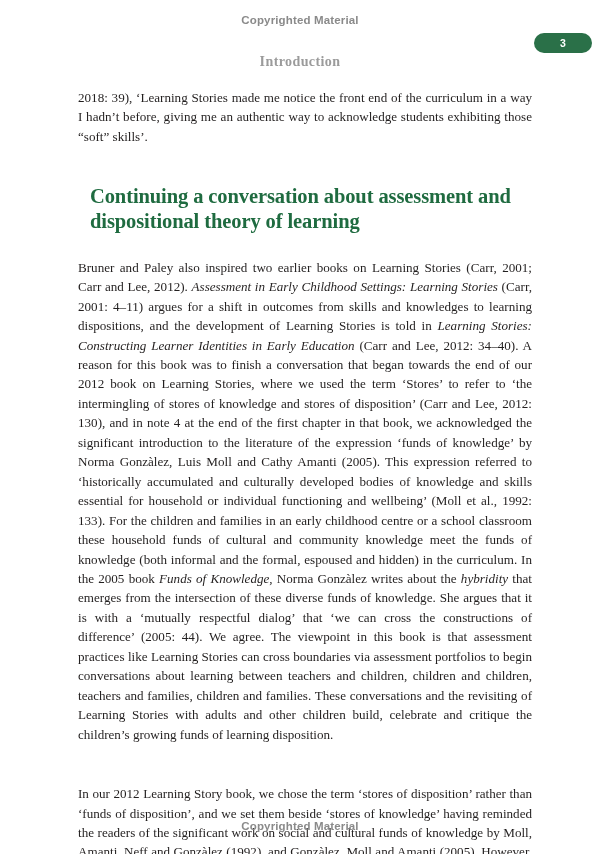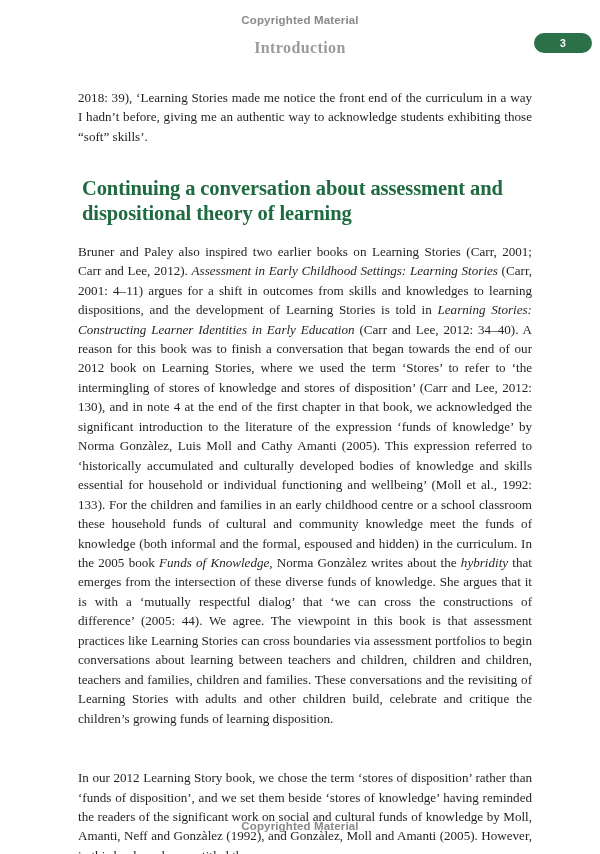--- a/index.html
+++ b/index.html
@@ -36,25 +36,25 @@
     color: #8a8a8a;
     white-space: nowrap;
   }
   .watermark-top { top: 14px; }
   .watermark-bottom { top: 820px; }
 
   
   .running-head {
     position: absolute;
     left: 0;
-    top: 39px;
+    top: 54px;
     width: 600px;
     text-align: center;
     font-family: "Liberation Serif", serif;
-    font-size: 16px;
+    font-size: 14px;
     font-weight: 700;
     letter-spacing: 0.4px;
     color: #9b9b9b;
     white-space: nowrap;
   }
 
   
   .page-badge {
     position: absolute;
     top: 33px;
@@ -85,21 +85,21 @@
     margin: 0;
     font-size: 13.1px;
     line-height: 19.45px;
     color: #221f1f;
     text-align: justify;
     text-justify: inter-word;
     hyphens: manual;
   }
 
   h2.section-heading {
-    margin: 4px;
+    margin: 12px;
     color: #1f6b40;
     font-family: "Liberation Serif", serif;
     font-weight: 700;
     font-size: 20.5px;
     line-height: 24.2px;
     letter-spacing: -0.1px;
   }
 
   .gap-before-heading-1 { height: 26px; }
   .gap-after-heading-1  { height: 13px; }

